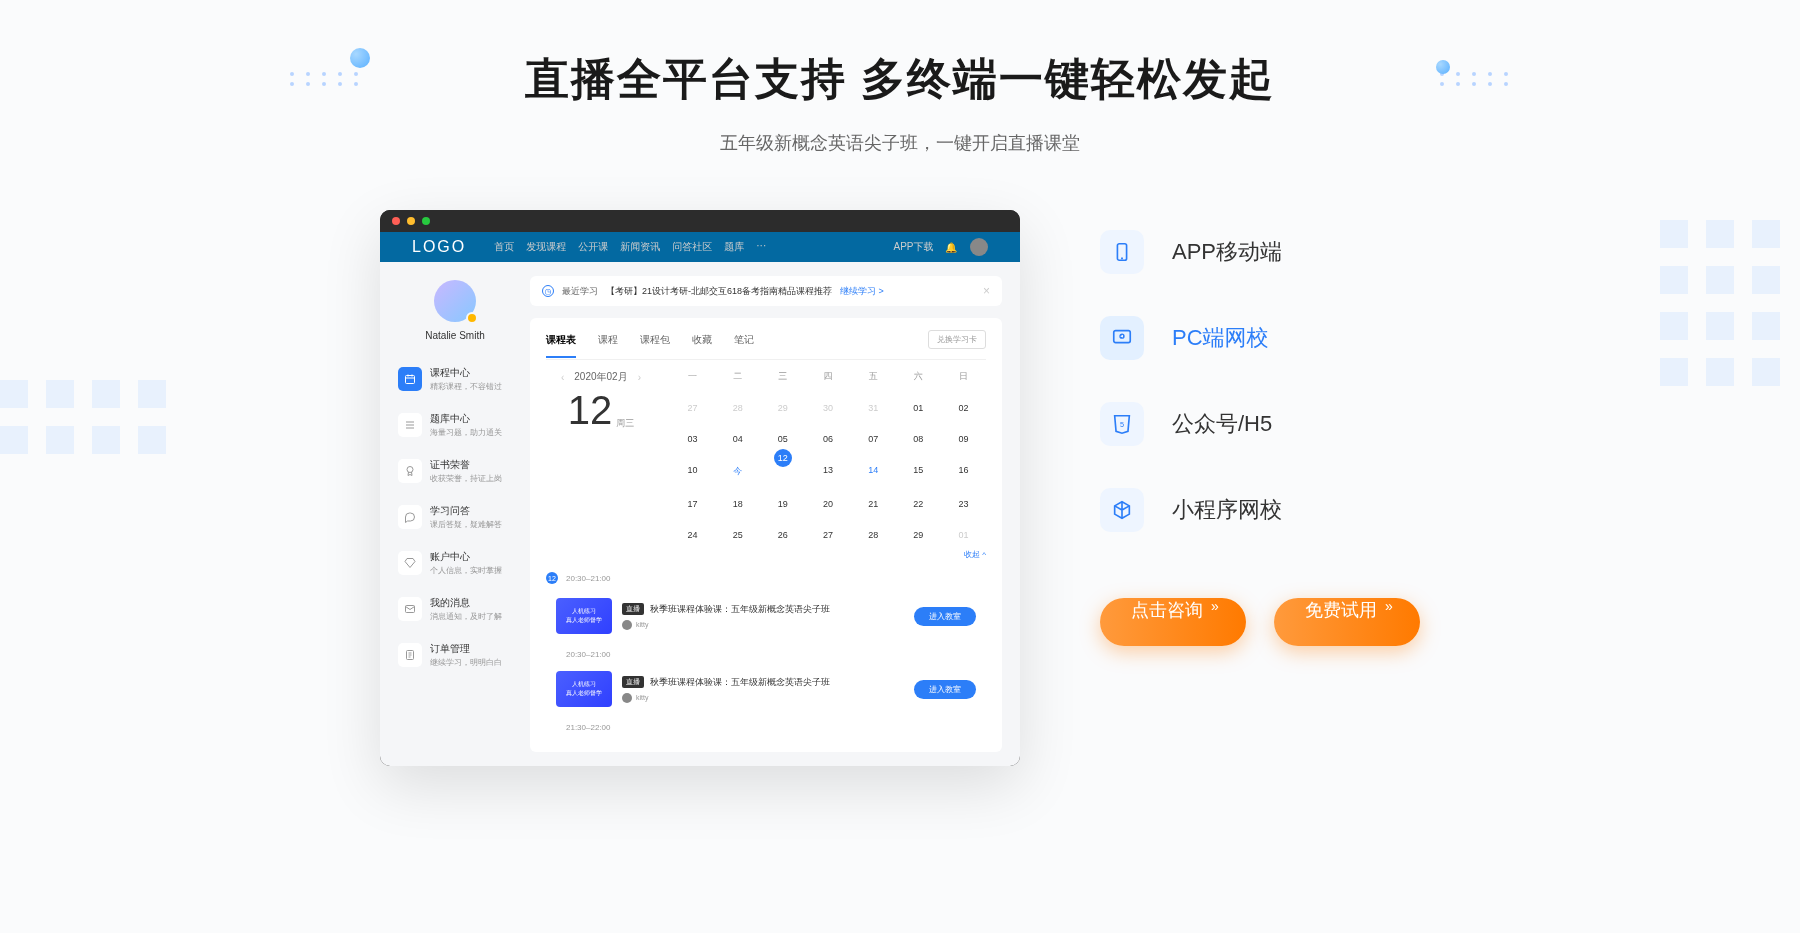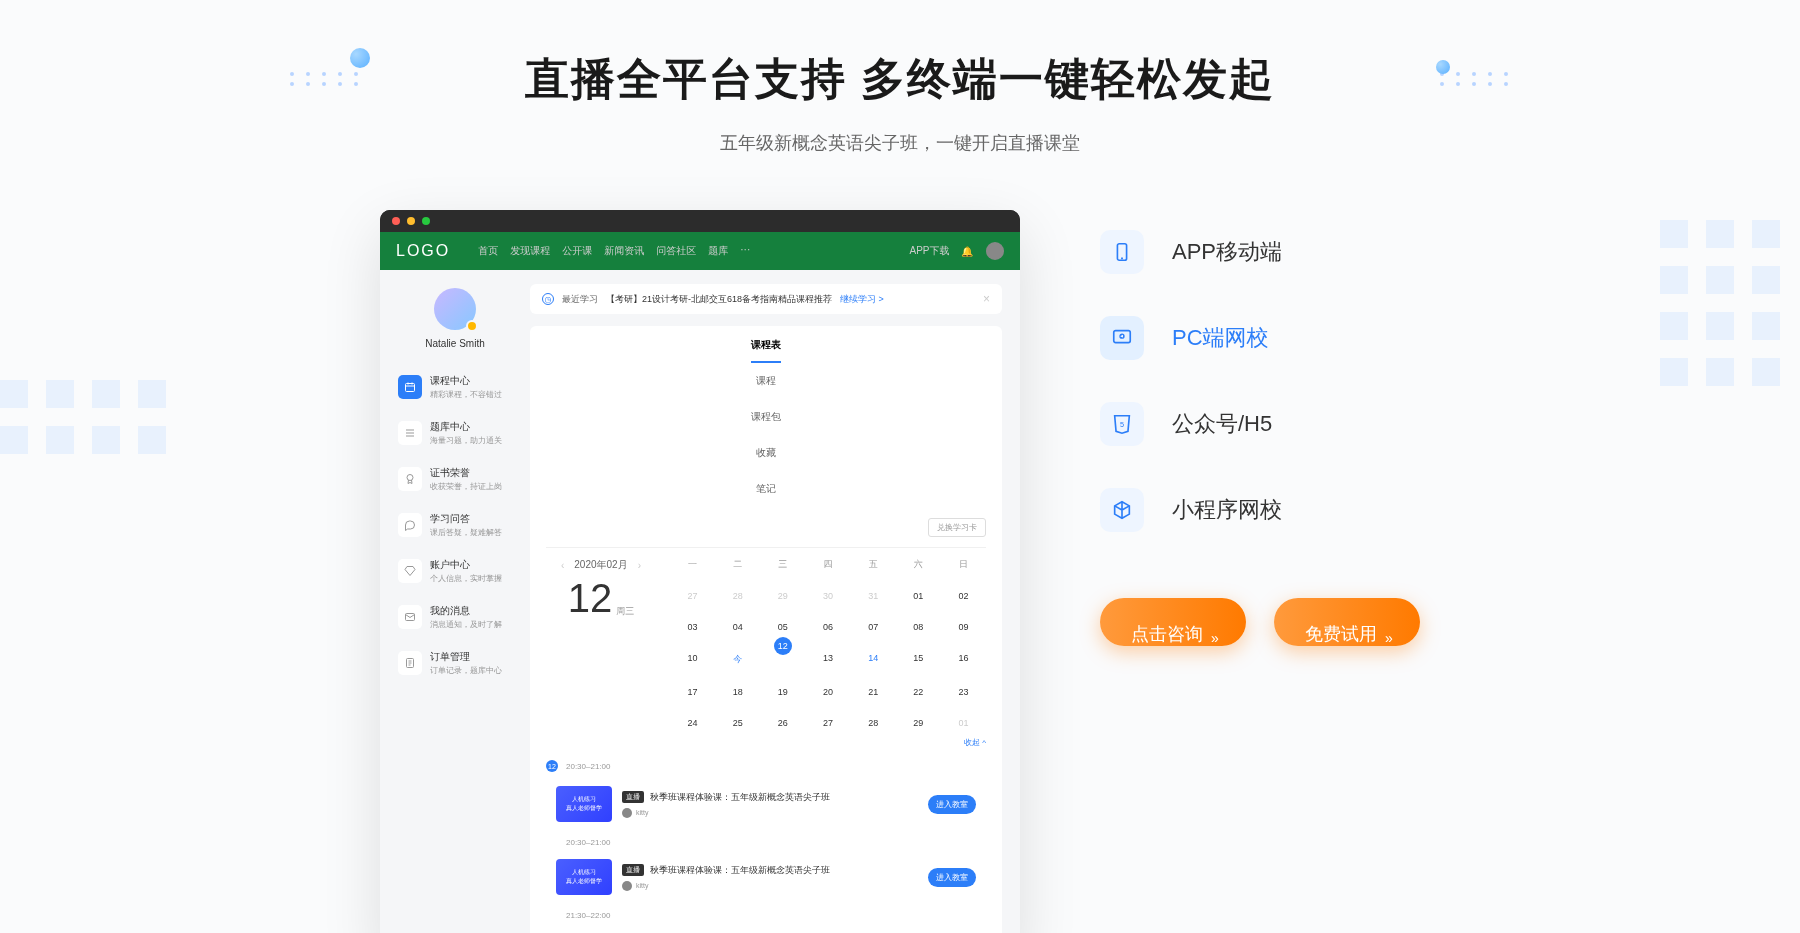--- a/index.html
+++ b/index.html
@@ -23,21 +23,21 @@
 .hero-sub { text-align: center; margin-top: 22px; font-size: 18px; color: #666; }
 
 .main-row { display: flex; justify-content: center; gap: 80px; margin-top: 55px; align-items: flex-start; }
 
 
 .browser { width: 640px; background: #1a1a1a; border-radius: 10px; box-shadow: 0 20px 60px rgba(0,0,0,0.12); overflow: hidden; }
 .browser-top { height: 22px; background: #2c2c2c; display: flex; align-items: center; padding-left: 12px; gap: 7px; }
 .dot { width: 8px; height: 8px; border-radius: 50%; }
 .dot-r { background: #ff5f56; } .dot-y { background: #ffbd2e; } .dot-g { background: #27c93f; }
 
-.app-nav { height: 38px; background: #15803d; display: flex; align-items: center; padding: 0 16px; color: #fff; }
+.app-nav { height: 30px; background: #0369a1; display: flex; align-items: center; padding: 0 32px; color: #fff; }
 .logo-txt { font-size: 16px; letter-spacing: 2px; font-weight: 300; }
 .nav-items { display: flex; gap: 12px; margin-left: 28px; font-size: 10px; color: #ccc; }
 .nav-right { margin-left: auto; display: flex; align-items: center; gap: 12px; font-size: 10px; color: #ccc; }
 .avatar-sm { width: 18px; height: 18px; border-radius: 50%; background: #888; }
 
 .app-body { background: #f5f6f8; display: flex; min-height: 430px; }
 .sidebar { width: 150px; padding: 18px 10px; }
 .profile { text-align: center; margin-bottom: 18px; }
 .profile-av { width: 42px; height: 42px; border-radius: 50%; background: linear-gradient(135deg,#c8b8ff,#88c8ff); margin: 0 auto 8px; position: relative; }
 .profile-badge { position: absolute; bottom: -2px; right: -2px; width: 12px; height: 12px; border-radius: 50%; background: #ffb800; border: 2px solid #f5f6f8; }
@@ -54,21 +54,21 @@
 
 .content { flex: 1; padding: 14px 18px 14px 0; }
 .banner { background: #fff; border-radius: 6px; padding: 8px 12px; display: flex; align-items: center; gap: 8px; font-size: 9px; margin-bottom: 12px; }
 .banner-tag { width: 12px; height: 12px; border: 1px solid #2c7ef8; border-radius: 50%; display: inline-flex; align-items: center; justify-content: center; color: #2c7ef8; font-size: 8px; }
 .banner-label { color: #666; }
 .banner-text { color: #333; }
 .banner-link { color: #2c7ef8; }
 .banner-close { margin-left: auto; color: #ccc; font-size: 12px; }
 
 .tabs { background: #fff; border-radius: 6px; padding: 12px 16px 16px; }
-.tab-row { display: flex; align-items: center; gap: 22px; font-size: 10px; color: #666; border-bottom: 1px solid #f0f0f0; padding-bottom: 10px; margin-bottom: 10px; flex-direction: column; }
+.tab-row { display: flex; align-items: center; gap: 22px; font-size: 10px; color: #666; border-bottom: 1px solid #f0f0f0; padding-bottom: 10px; margin-bottom: 10px; }
 .tab-row .active { color: #000; font-weight: 600; position: relative; }
 .tab-row .active::after { content:''; position:absolute; bottom:-11px; left:0; right:0; height:2px; background:#2c7ef8; }
 .tab-btn-r { margin-left: auto; font-size: 8px; border: 1px solid #ddd; padding: 3px 8px; border-radius: 3px; color: #999; }
 
 .cal-wrap { display: flex; gap: 14px; }
 .cal-date { width: 110px; text-align: center; }
 .cal-month-row { display: flex; align-items: center; justify-content: center; gap: 10px; font-size: 10px; color: #666; margin-bottom: 6px; }
 .cal-arrow { color: #ccc; font-size: 10px; }
 .cal-big { font-size: 40px; color: #333; font-weight: 300; line-height: 1; }
 .cal-wd { font-size: 9px; color: #999; margin-top: 2px; display: inline-block; margin-left: 4px; vertical-align: bottom; }
@@ -87,33 +87,33 @@
 .time-dot .d { width: 12px; height: 12px; background: #2c7ef8; color:#fff; border-radius: 50%; font-size: 7px; display:flex; align-items:center; justify-content:center; }
 .lesson-card { display: flex; align-items: center; gap: 10px; padding: 8px 10px; border-radius: 6px; }
 .lesson-thumb { width: 56px; height: 36px; background: linear-gradient(135deg,#4a5fff,#3040ff); border-radius: 4px; display:flex; flex-direction:column; align-items:center; justify-content:center; color:#fff; font-size:6px; padding:2px; }
 .lesson-info { flex: 1; }
 .lesson-title-row { display: flex; align-items: center; gap: 6px; }
 .lesson-tag { font-size: 7px; background: #333; color: #fff; padding: 1px 4px; border-radius: 2px; }
 .lesson-title { font-size: 9px; color: #333; }
 .lesson-author { display: flex; align-items: center; gap: 4px; margin-top: 4px; }
 .lesson-av { width: 10px; height: 10px; border-radius: 50%; background: #888; }
 .lesson-au-name { font-size: 7px; color: #999; }
-.lesson-btn { background: #2c7ef8; color: #fff; font-size: 8px; padding: 4px 8px; border-radius: 10px; }
+.lesson-btn { background: #2c7ef8; color: #fff; font-size: 8px; padding: 4px 15px; border-radius: 10px; }
 .time-txt { font-size: 8px; color: #999; margin: 8px 0 4px 20px; }
 
 
 .options { width: 320px; display: flex; flex-direction: column; gap: 36px; padding-top: 20px; }
 .opt-item { display: flex; align-items: center; gap: 28px; cursor: pointer; }
 .opt-icon { width: 44px; height: 44px; border-radius: 10px; background: #eef5ff; display: flex; align-items: center; justify-content: center; }
 .opt-item.active .opt-icon { background: #e3f0ff; }
 .opt-label { font-size: 22px; color: #333; }
 .opt-item.active .opt-label { color: #2c7ef8; font-weight: 500; }
 
 .cta-row { display: flex; gap: 28px; margin-top: 30px; }
-.cta-btn { flex: 1; height: 48px; border-radius: 24px; background: linear-gradient(90deg, #ff9a3c, #ff7a00); color: #fff; font-size: 18px; display: flex; align-items: flex-end; justify-content: center; gap: 8px; cursor: pointer; box-shadow: 0 6px 20px rgba(255,122,0,0.35); }
+.cta-btn { flex: 1; height: 48px; border-radius: 24px; background: linear-gradient(90deg, #ff9a3c, #ff7a00); color: #fff; font-size: 18px; display: flex; align-items: flex-start; justify-content: center; gap: 8px; cursor: pointer; box-shadow: 0 6px 20px rgba(255,122,0,0.35); }
 .chev { font-size: 14px; letter-spacing: -4px; }
 </style>
 </head>
 <body>
 
 <div class="deco-dots dots-left">
     <span></span>
     <span></span>
     <span></span>
     <span></span>
@@ -271,21 +271,21 @@
             </div>
             <div class="side-item">
               <span class="side-icon">
                 <svg width="12" height="12" viewBox="0 0 24 24" fill="none" stroke="#999" stroke-width="2">
                   <rect x="5" y="3" width="14" height="18" rx="2"></rect>
                   <path d="M9 8h6M9 12h6M9 16h4"></path>
                 </svg>
               </span>
               <span class="side-txt">
                 <span class="t1">订单管理</span>
-                <span class="t2">订单记录，题库中心</span>
+                <span class="t2">继续学习，明明白白</span>
               </span>
             </div>
           </div>
       </div>
       <div class="content">
         <div class="banner">
           <span class="banner-tag">◷</span>
           <span class="banner-label">最近学习</span>
           <span class="banner-text">【考研】21设计考研-北邮交互618备考指南精品课程推荐</span>
           <span class="banner-link">继续学习 &gt;</span>

